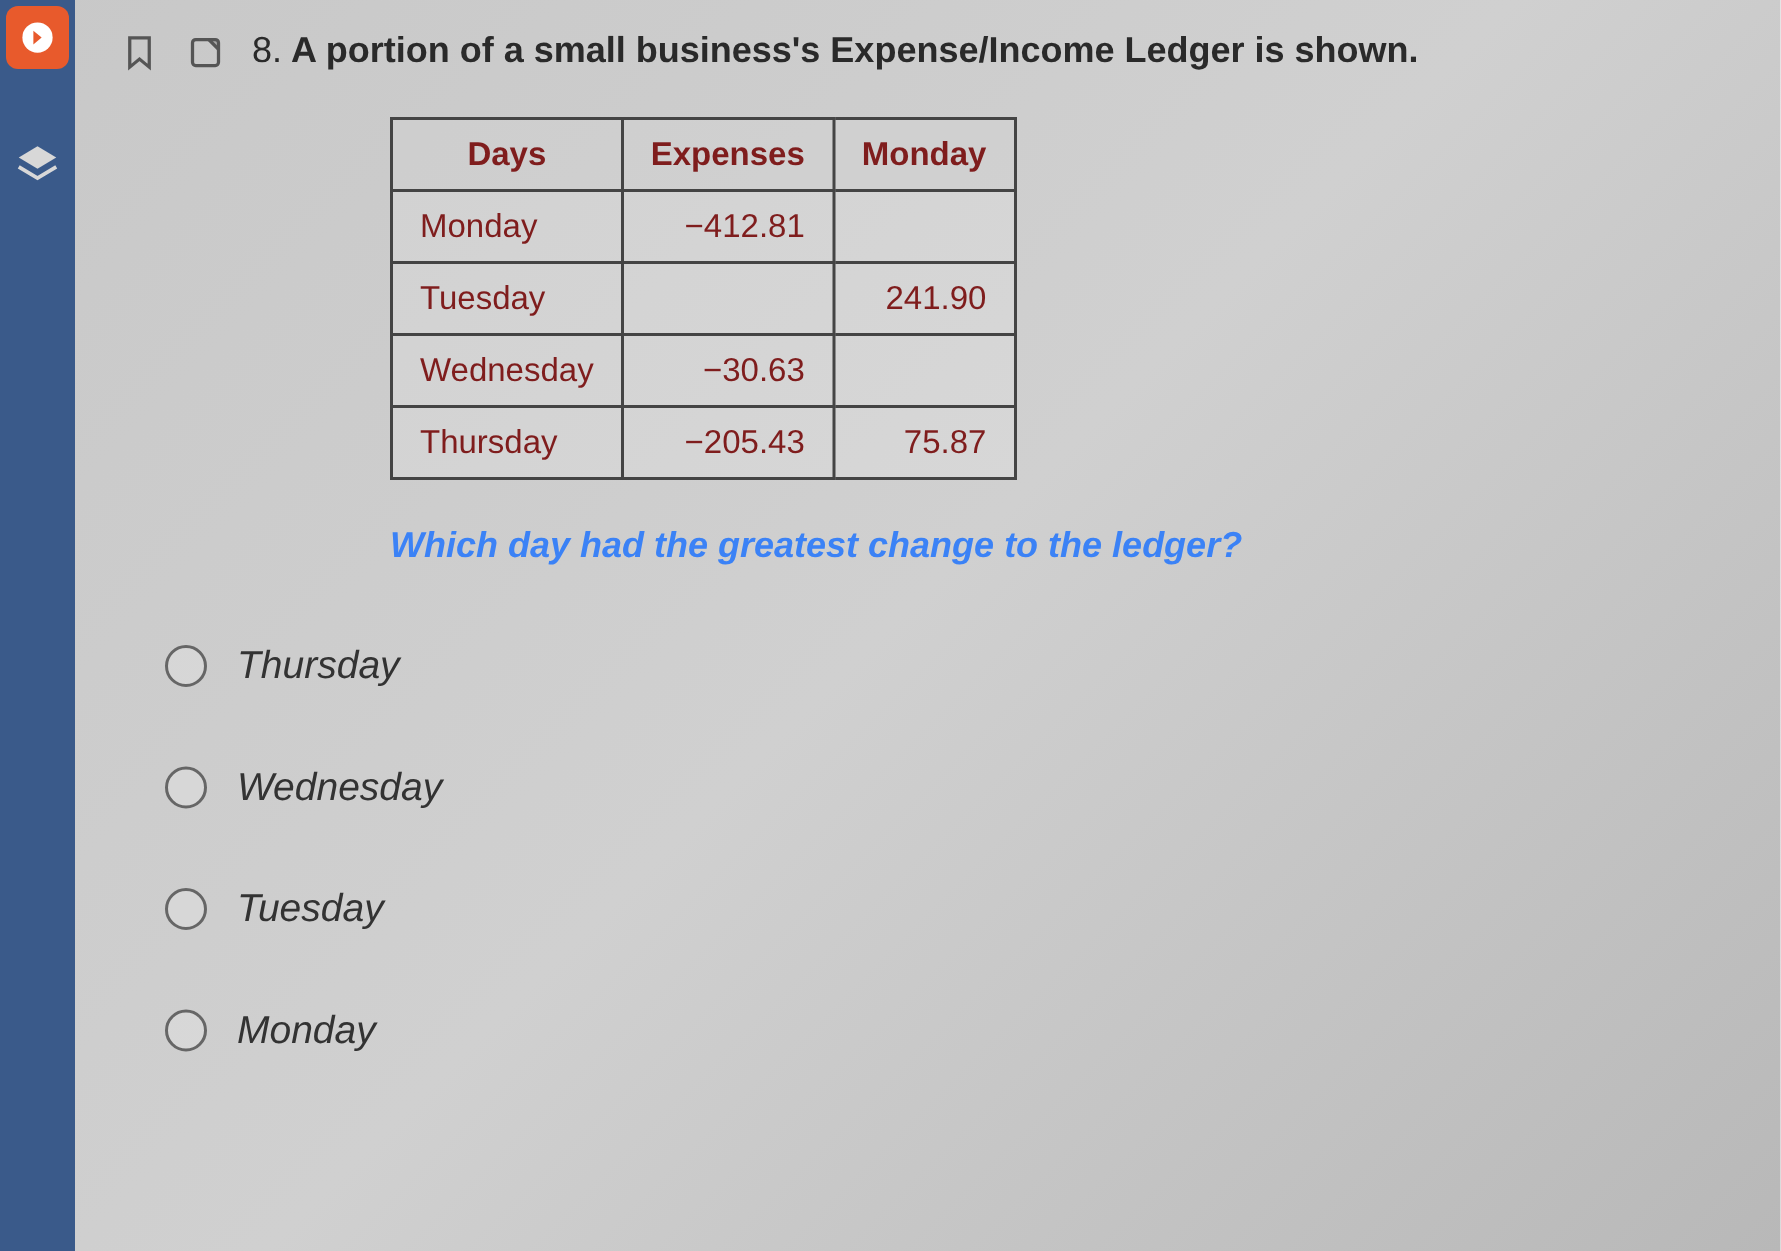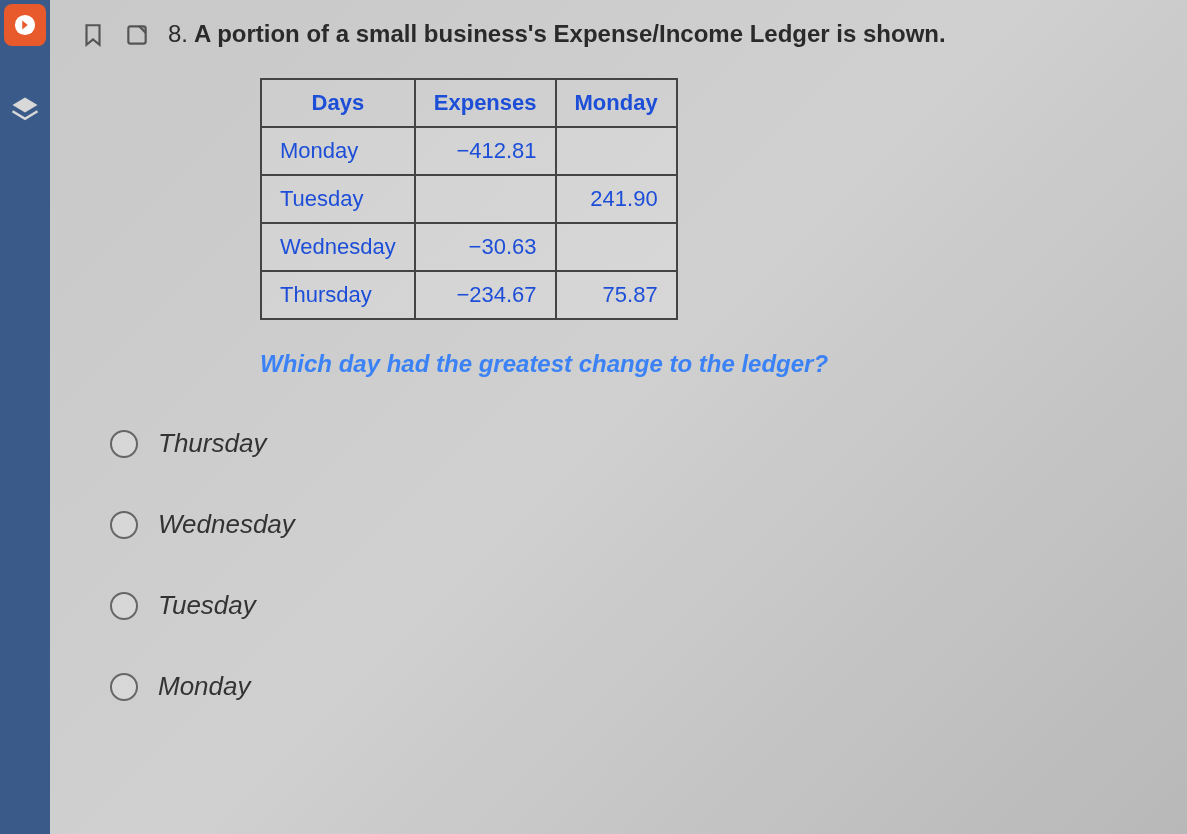--- a/index.html
+++ b/index.html
@@ -96,21 +96,21 @@
     }
     table {
       border-collapse: collapse;
       background: rgba(255,255,255,0.15);
     }
     th, td {
       border: 2px solid #444;
       padding: 10px 18px;
       text-align: left;
       font-size: 22px;
-      color: #1d4ed8;
+      color: #7f1d1d;
     }
     th {
       font-weight: bold;
       text-align: center;
       background: rgba(200,200,200,0.3);
     }
     td.num {
       text-align: right;
     }
     .sub-question {
@@ -205,21 +205,21 @@
           <td class="num"></td>
           <td class="num">241.90</td>
         </tr>
         <tr>
           <td>Wednesday</td>
           <td class="num">−30.63</td>
           <td class="num"></td>
         </tr>
         <tr>
           <td>Thursday</td>
-          <td class="num">−234.67</td>
+          <td class="num">−205.43</td>
           <td class="num">75.87</td>
         </tr>
       </tbody>
     </table>
   </div>
 
   <div class="sub-question">Which day had the greatest change to the ledger?</div>
 
   <div class="answer-options">
     <div class="answer-option">

